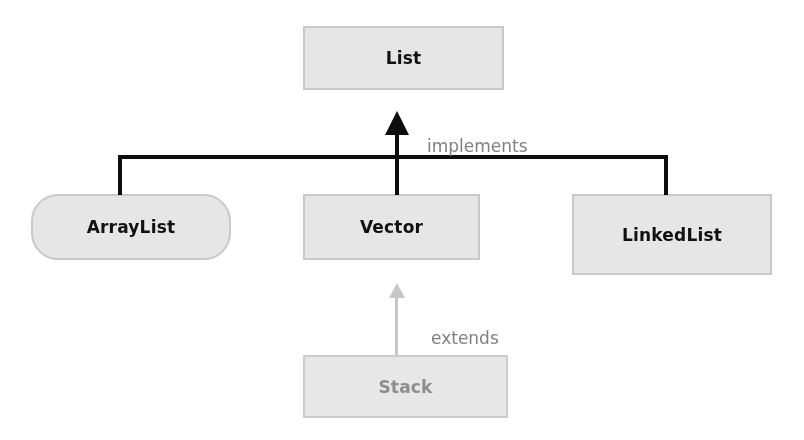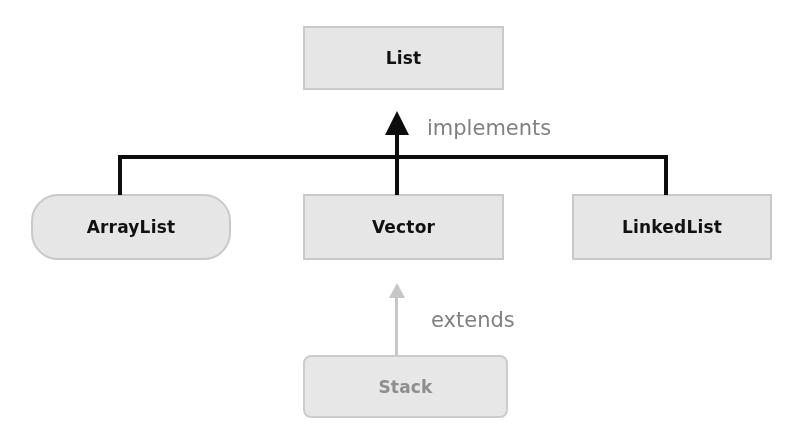--- a/index.html
+++ b/index.html
@@ -33,23 +33,23 @@
     color: #111111;
     user-select: none;
   }
   .node.faded {
     color: #8d8d8d;
     border-color: #cccccc;
     background: #e7e7e7;
   }
   #node-list       { left: 303px; top: 26px;  width: 201px; height: 64px; }
   #node-arraylist  { left: 31px;  top: 194px; width: 200px; height: 66px; border-radius: 27px; }
-  #node-vector     { left: 303px; top: 194px; width: 201px; height: 66px; }
-  #node-linkedlist { left: 572px; top: 194px; width: 200px; height: 66px; }
-  #node-stack      { left: 303px; top: 355px; width: 205px; height: 63px; border-radius: 8px; }
+  #node-vector     { left: 303px; top: 194px; width: 177px; height: 66px; }
+  #node-linkedlist { left: 572px; top: 194px; width: 200px; height: 81px; }
+  #node-stack      { left: 303px; top: 355px; width: 205px; height: 63px; }
 
   
   .edge-solid {
     position: absolute;
     background: #0d0d0d;
   }
   
   #imp-bar        { left: 118px; top: 155px; width: 550px; height: 4px; }
   
   #imp-drop-left  { left: 118px; top: 155px; width: 4px;   height: 40px; }
@@ -87,24 +87,25 @@
     height: 0;
     border-left: 8px solid transparent;
     border-right: 8px solid transparent;
     border-bottom: 15px solid #c6c6c6;
   }
 
   
   .edge-label {
     position: absolute;
     color: #808080;
-    font-size: 21px;
+    font-size: 17px;
     font-weight: normal;
     white-space: nowrap;
     user-select: none;
+    margin-top: 20px;
   }
   #label-implements { left: 427px; top: 116px; }
   #label-extends    { left: 431px; top: 308px; }
 </style>
 </head>
 <body>
 
 <div id="canvas">
 
   <div class="node" id="node-list">

